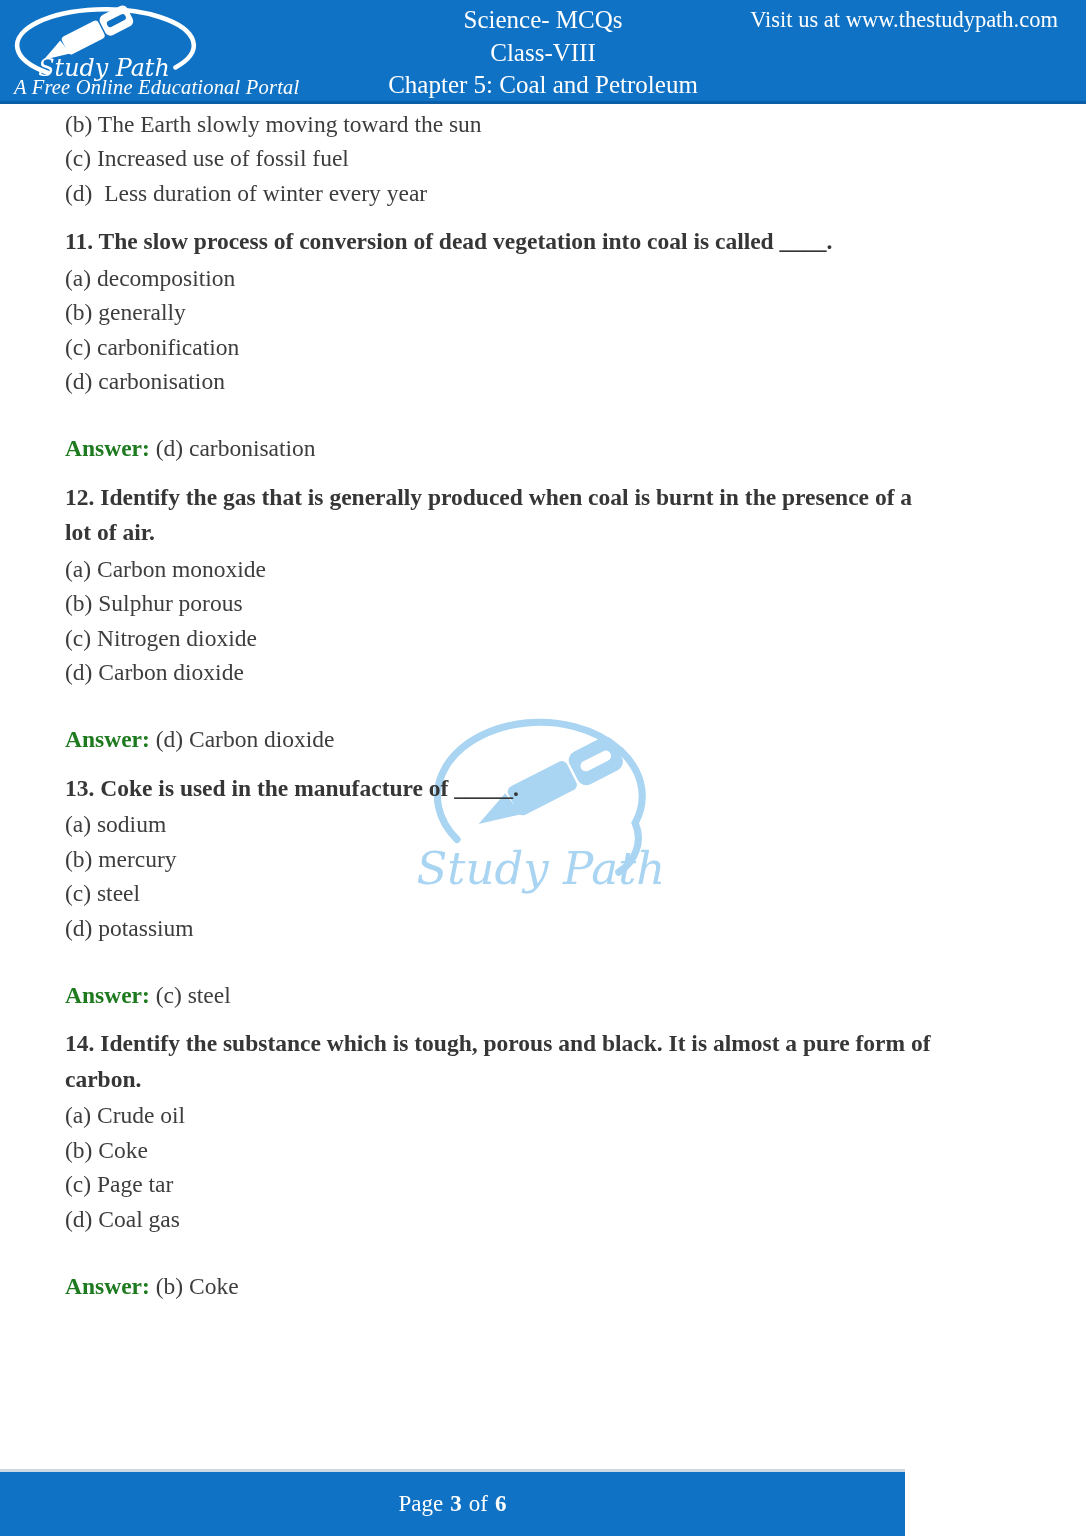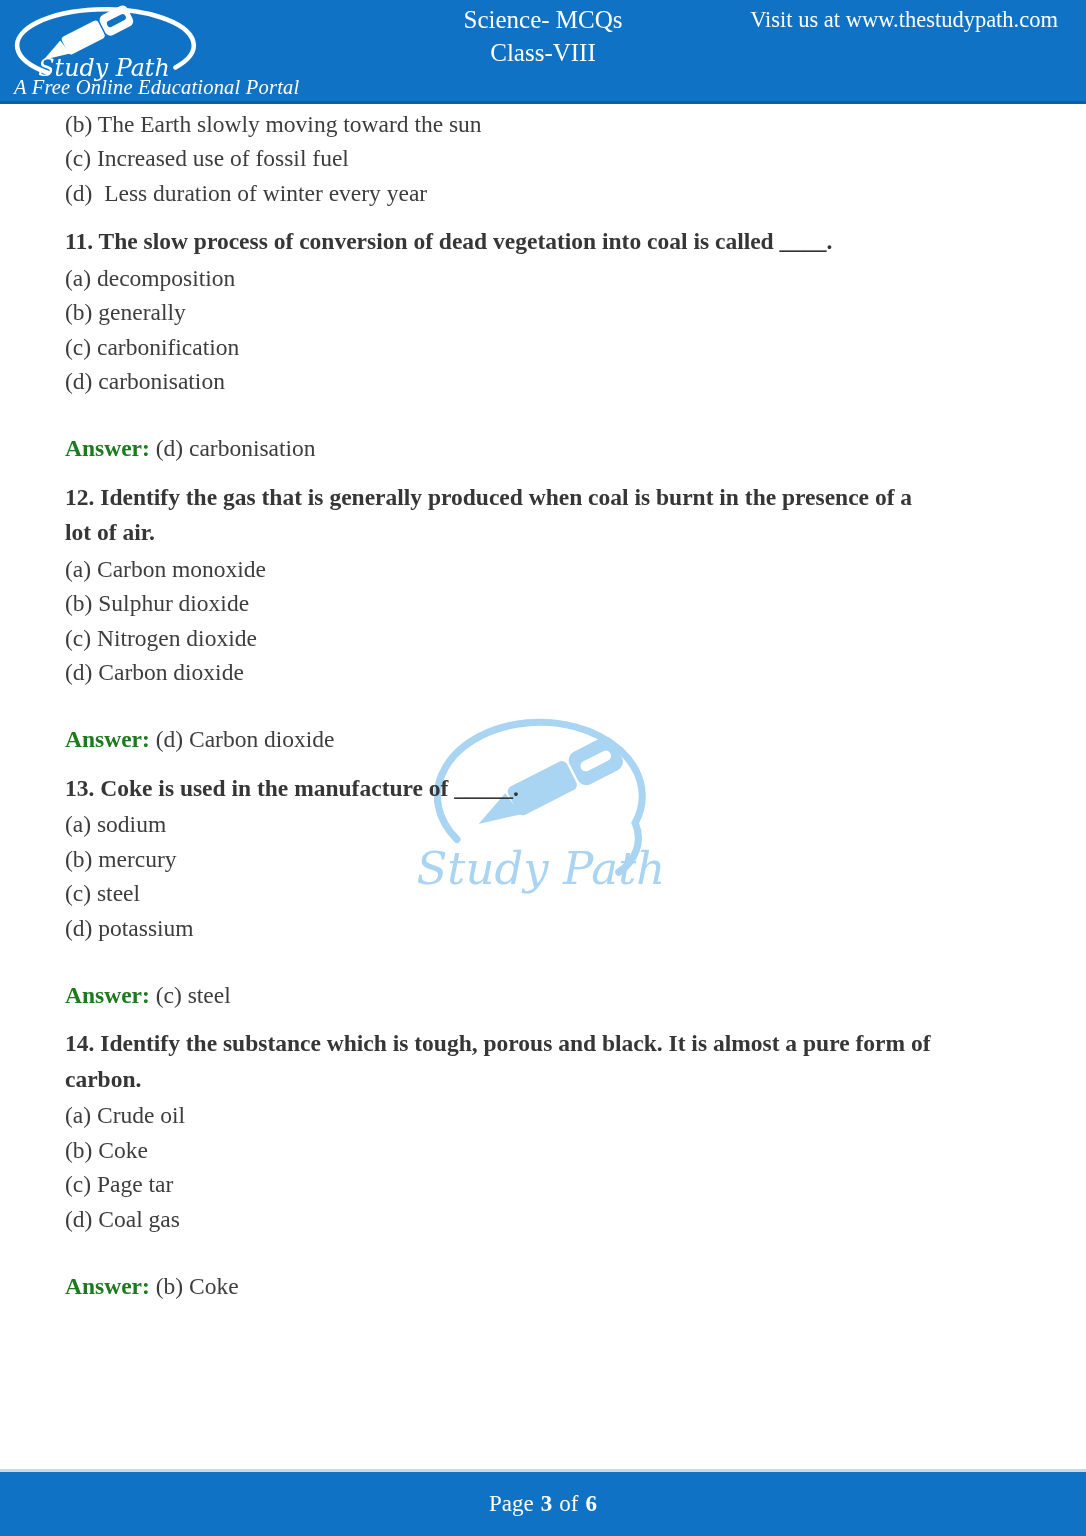--- a/index.html
+++ b/index.html
@@ -52,21 +52,21 @@
   .answer-row{margin-top:33px;}
   .answer-label{color:#1e7a1f;font-weight:bold;}
   .question-block{margin-top:14px;}
   .question-title{
     font-weight:bold;color:#363636;
     white-space:pre-line;line-height:35.5px;margin:0 0 1px 0;
   }
 
   
   .footer{
-    position:absolute;left:0;bottom:0;width:1086px;height:67px;
+    position:absolute;left:0;bottom:0;width:905px;height:67px;
     background:#1072c4;border-top:3px solid #ccd9e2;box-sizing:border-box;
     color:#ffffff;display:flex;align-items:center;justify-content:center;
     font-size:23px;gap:7px;
   }
   .footer .bold{font-weight:bold;}
 </style>
 </head>
 <body>
 
 <div class="page">
@@ -82,20 +82,21 @@
         <rect class="pen-slot" x="101" y="-5" width="28" height="9" rx="4.5"></rect>
       </g>
       <text class="logo-script" x="125" y="96" text-anchor="middle" font-size="31" fill="currentColor">Study Path</text>
     </svg>
 
     <div class="tagline">A Free Online Educational Portal</div>
 
     <div class="header-center">
       <div>Science- MCQs</div>
       <div>Class-VIII</div>
+      <div>Chapter 5: Coal and Petroleum</div>
     </div>
 
     <div class="visit">Visit us at www.thestudypath.com</div>
   </div>
 
   <svg class="watermark" width="256" height="190" viewBox="0 0 250 185" aria-hidden="true">
     <path d="M 40,128 A 100,72 0 1 1 214,112 C 222,130 214,150 198,160" fill="none" stroke="currentColor" stroke-width="7" stroke-linecap="round"></path>
     <g transform="translate(58,112) rotate(-27) scale(1.15)">
       <path d="M 2,2 L 34,-11 L 38,11 Z" fill="currentColor"></path>
       <rect x="36" y="-14" width="56" height="27" rx="5" fill="currentColor"></rect>
@@ -122,21 +123,21 @@
       <div class="answer-row">
         <span class="answer-label">Answer:</span>
         <span class="answer-text">(d) carbonisation</span>
       </div>
     </div>
 
     <div class="question-block">
       <div class="question-title">12. Identify the gas that is generally produced when coal is burnt in the presence of a
 lot of air.</div>
       <div class="option">(a) Carbon monoxide</div>
-      <div class="option">(b) Sulphur dioxide</div>
+      <div class="option">(b) Sulphur porous</div>
       <div class="option">(c) Nitrogen dioxide</div>
       <div class="option">(d) Carbon dioxide</div>
       <div class="answer-row">
         <span class="answer-label">Answer:</span>
         <span class="answer-text">(d) Carbon dioxide</span>
       </div>
     </div>
 
     <div class="question-block">
       <div class="question-title">13. Coke is used in the manufacture of _____.</div>

